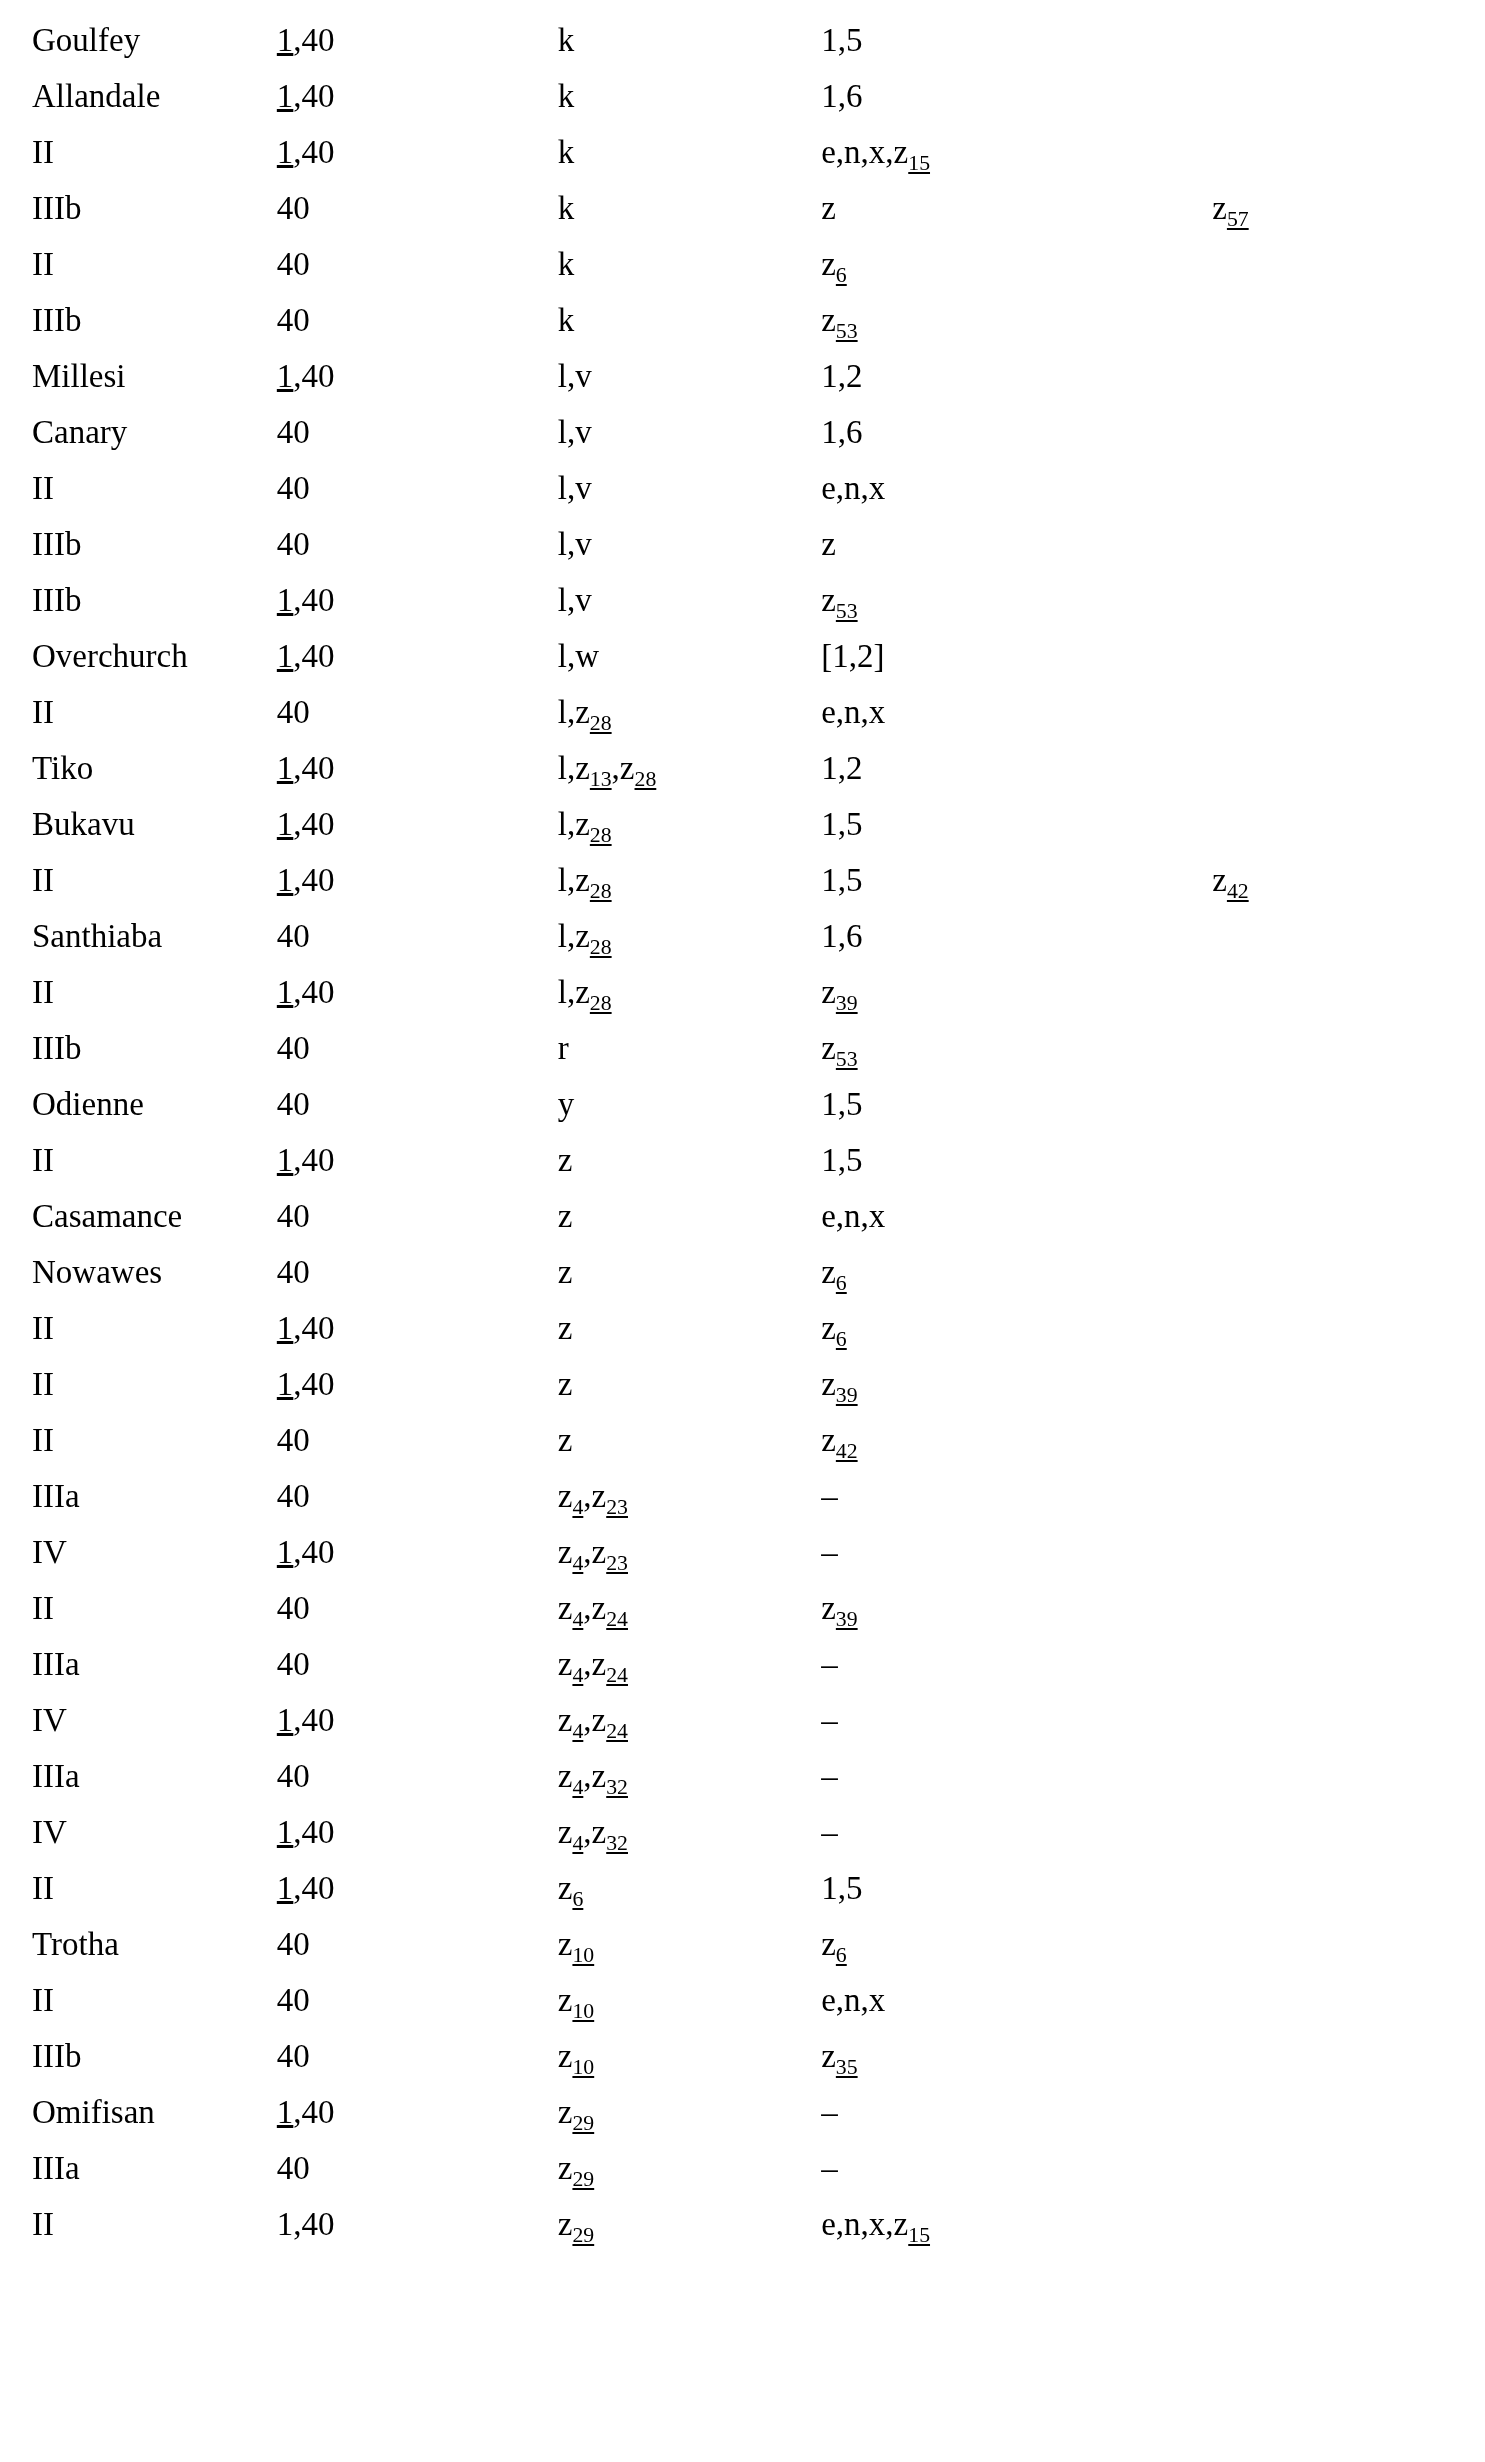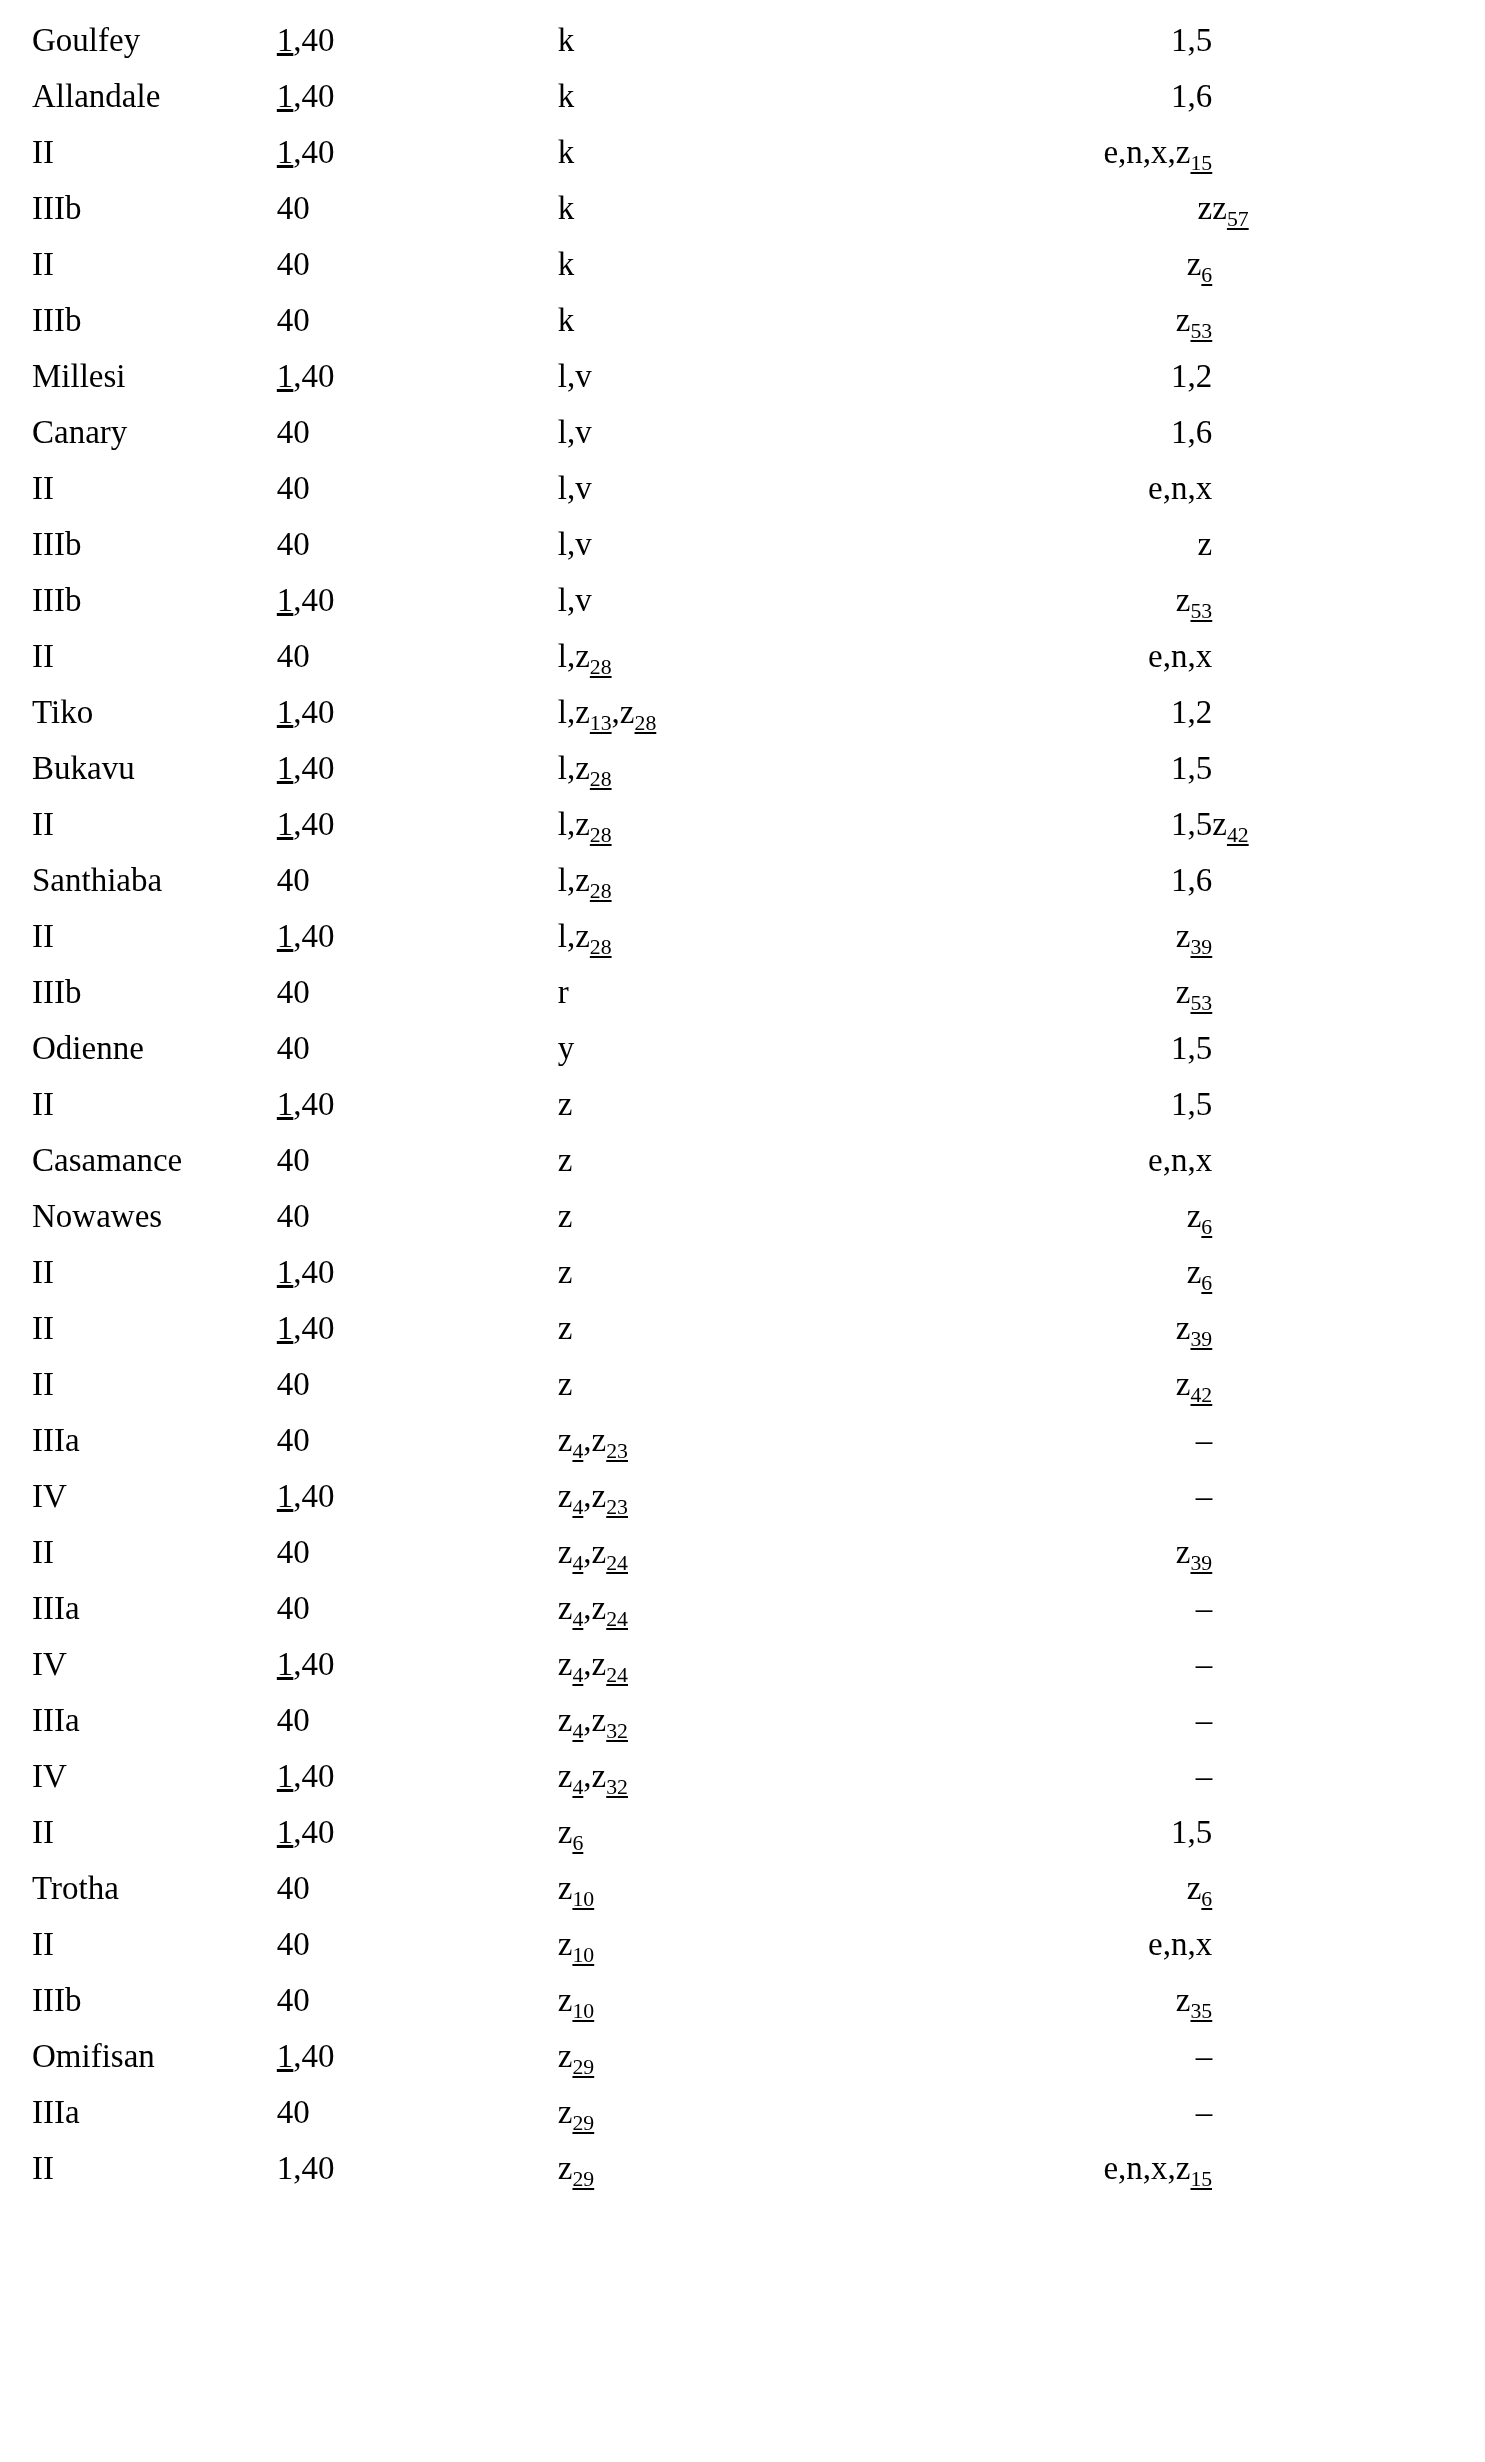--- a/index.html
+++ b/index.html
@@ -30,21 +30,21 @@
     padding: 0;
     vertical-align: baseline;
     font-size: 33px;
     line-height: 56px;
     white-space: nowrap;
   }
   .col-name   { width: 237px; padding-left: 32px !important; font-family: Liberation Serif, serif; }
   .col-group  { width: 188px; text-align: left; }
   .col-gap1   { width: 85px; }
   .col-phase1 { width: 256px; }
-  .col-phase2 { width: 380px; text-align: right; }
+  .col-phase2 { width: 380px; }
   .col-phase3 { width: 265px; }
 
   sub {
     font-size: 0.66em;
     vertical-align: baseline;
     position: relative;
     top: 0.30em;
     line-height: 0;
     text-decoration: underline;
   }
@@ -151,20 +151,28 @@
         </tr>
         <tr>
           <td class="col-name">IIIb</td>
           <td class="col-group"><span class="und">1</span>,40</td>
           <td class="col-gap1"></td>
           <td class="col-phase1">l,v</td>
           <td class="col-phase2">z<sub>53</sub></td>
           <td class="col-phase3"></td>
         </tr>
         <tr>
+          <td class="col-name">Overchurch</td>
+          <td class="col-group"><span class="und">1</span>,40</td>
+          <td class="col-gap1"></td>
+          <td class="col-phase1">l,w</td>
+          <td class="col-phase2">[1,2]</td>
+          <td class="col-phase3"></td>
+        </tr>
+        <tr>
           <td class="col-name">II</td>
           <td class="col-group">40</td>
           <td class="col-gap1"></td>
           <td class="col-phase1">l,z<sub>28</sub></td>
           <td class="col-phase2">e,n,x</td>
           <td class="col-phase3"></td>
         </tr>
         <tr>
           <td class="col-name">Tiko</td>
           <td class="col-group"><span class="und">1</span>,40</td>

